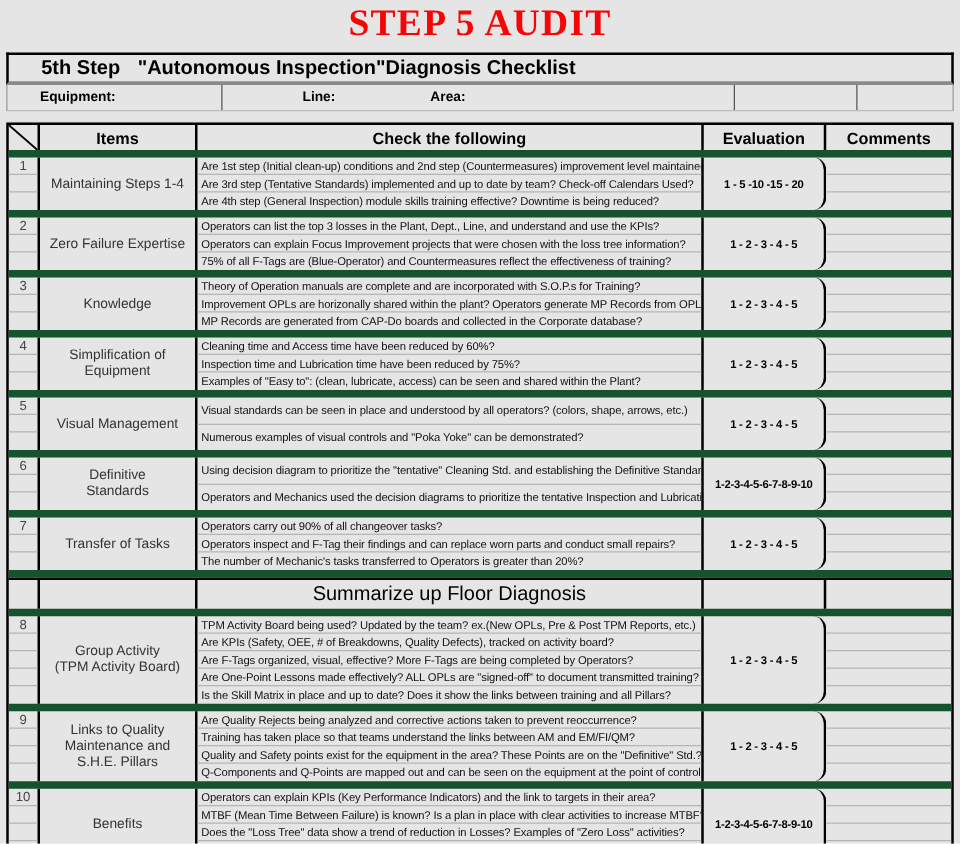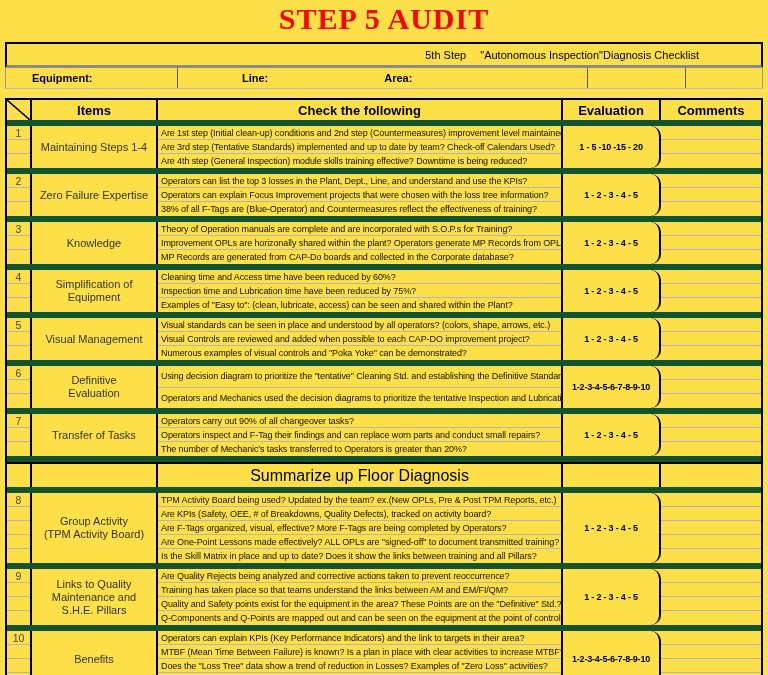--- a/index.html
+++ b/index.html
@@ -1,47 +1,47 @@
 <!DOCTYPE html>
 <html style="--title-red: #f50505;"><head>
 <meta charset="utf-8">
 <style>
   html,body{margin:0;padding:0;background:#fff;}
   .page{
     width:768px;height:675px;box-sizing:border-box;
-    background:#fde047;font-family:"Liberation Sans",sans-serif;color:#000;
+    background:#e5e5e5;font-family:"Liberation Sans",sans-serif;color:#000;
     padding:2px 5px 0 5px;overflow:hidden;
   }
   
   .page-title{
     margin:0 0 6px 0;text-align:center;
     font-family:"Liberation Serif",serif;font-weight:bold;
     font-size:30px;letter-spacing:1px;color:var(--title-red,#f00);
     line-height:34px;
   }
   .sheet{width:758px;box-sizing:border-box;}
   
   .titlebar{
     box-sizing:border-box;border:2px solid #000;border-bottom:3px solid #8a8a8a;
-    height:26px;display:flex;align-items:center;justify-content:flex-end;
-    font-weight:normal;font-size:11px;padding:0 4px;
+    height:26px;display:flex;align-items:center;justify-content:flex-start;
+    font-weight:bold;font-size:16px;padding:0 4px;
   }
   .titlebar .left{display:flex;align-items:center;gap:14px;padding-left:22px;}
   .titlebar .right{padding-right:58px;}
   
   .equip-row{
     box-sizing:border-box;display:grid;grid-template-columns:150px 410px 98px 100px;
     height:21px;border-left:1px solid #9a9a9a;border-right:1px solid #9a9a9a;
     border-bottom:1px solid #bdbdbd;font-weight:bold;font-size:11px;padding-left:22px;
   }
   .equip-cell{display:flex;align-items:center;border-right:1px solid #555;box-sizing:border-box;}
   .equip-cell:last-child{border-right:none;}
   .equip-label{padding-left:4px;}
   .line-label{margin-left:64px;}
-  .area-label{margin-left:116px;}
+  .area-label{margin-left:76px;}
   .spacer-row{height:8px;border-bottom:1px solid #d9d9d9;}
   
   .main-table{box-sizing:border-box;border:2px solid #000;}
   .trow{display:grid;grid-template-columns:25px 126px 1fr 98px 100px;border-bottom:6px solid #14532d;}
   .trow:last-child{border-bottom:none;}
   .cell{box-sizing:border-box;border-right:2px solid #000;min-width:0;}
   .cell:last-child{border-right:none;}
   
   .thead .cell{display:flex;align-items:center;justify-content:center;
     font-weight:bold;font-size:13px;height:20px;}
@@ -141,21 +141,21 @@
               <div class="sub">2</div>
               <div class="sub"></div>
               <div class="sub"></div>
             </div>
             <div class="cell item-cell">
               <div class="item-text">Zero Failure Expertise</div>
             </div>
             <div class="cell check-cell">
               <div class="sub check-line">Operators can list the top 3 losses in the Plant, Dept., Line, and understand and use the KPIs?</div>
               <div class="sub check-line">Operators can explain Focus Improvement projects that were chosen with the loss tree information?</div>
-              <div class="sub check-line">38% of all F-Tags are (Blue-Operator) and Countermeasures reflect the effectiveness of training?</div>
+              <div class="sub check-line">75% of all F-Tags are (Blue-Operator) and Countermeasures reflect the effectiveness of training?</div>
             </div>
             <div class="cell eval-cell">
               <div class="eval-text eval-small">1 - 2 - 3 - 4 - 5</div>
             </div>
             <div class="cell comment-cell">
               <div class="sub"></div>
               <div class="sub"></div>
               <div class="sub"></div>
             </div>
           </div>
@@ -210,41 +210,40 @@
             <div class="cell num-cell">
               <div class="sub">5</div>
               <div class="sub"></div>
               <div class="sub"></div>
             </div>
             <div class="cell item-cell">
               <div class="item-text">Visual Management</div>
             </div>
             <div class="cell check-cell">
               <div class="sub check-line">Visual standards can be seen in place and understood by all operators? (colors, shape, arrows, etc.)</div>
-              <div class="sub check-line">Visual Controls are reviewed and added when possible to each CAP-DO improvement project?</div>
               <div class="sub check-line">Numerous examples of visual controls and "Poka Yoke" can be demonstrated?</div>
             </div>
             <div class="cell eval-cell">
               <div class="eval-text eval-small">1 - 2 - 3 - 4 - 5</div>
             </div>
             <div class="cell comment-cell">
               <div class="sub"></div>
               <div class="sub"></div>
               <div class="sub"></div>
             </div>
           </div>
           <div class="trow">
             <div class="cell num-cell">
               <div class="sub">6</div>
               <div class="sub"></div>
               <div class="sub"></div>
             </div>
             <div class="cell item-cell">
               <div class="item-text">Definitive
-Evaluation</div>
+Standards</div>
             </div>
             <div class="cell check-cell">
               <div class="sub check-line">Using decision diagram to prioritize the "tentative" Cleaning Std. and establishing the Definitive Standard?</div>
               <div class="sub check-line">Operators and Mechanics used the decision diagrams to prioritize the tentative Inspection and Lubrication</div>
             </div>
             <div class="cell eval-cell">
               <div class="eval-text eval-small">1-2-3-4-5-6-7-8-9-10</div>
             </div>
             <div class="cell comment-cell">
               <div class="sub"></div>

